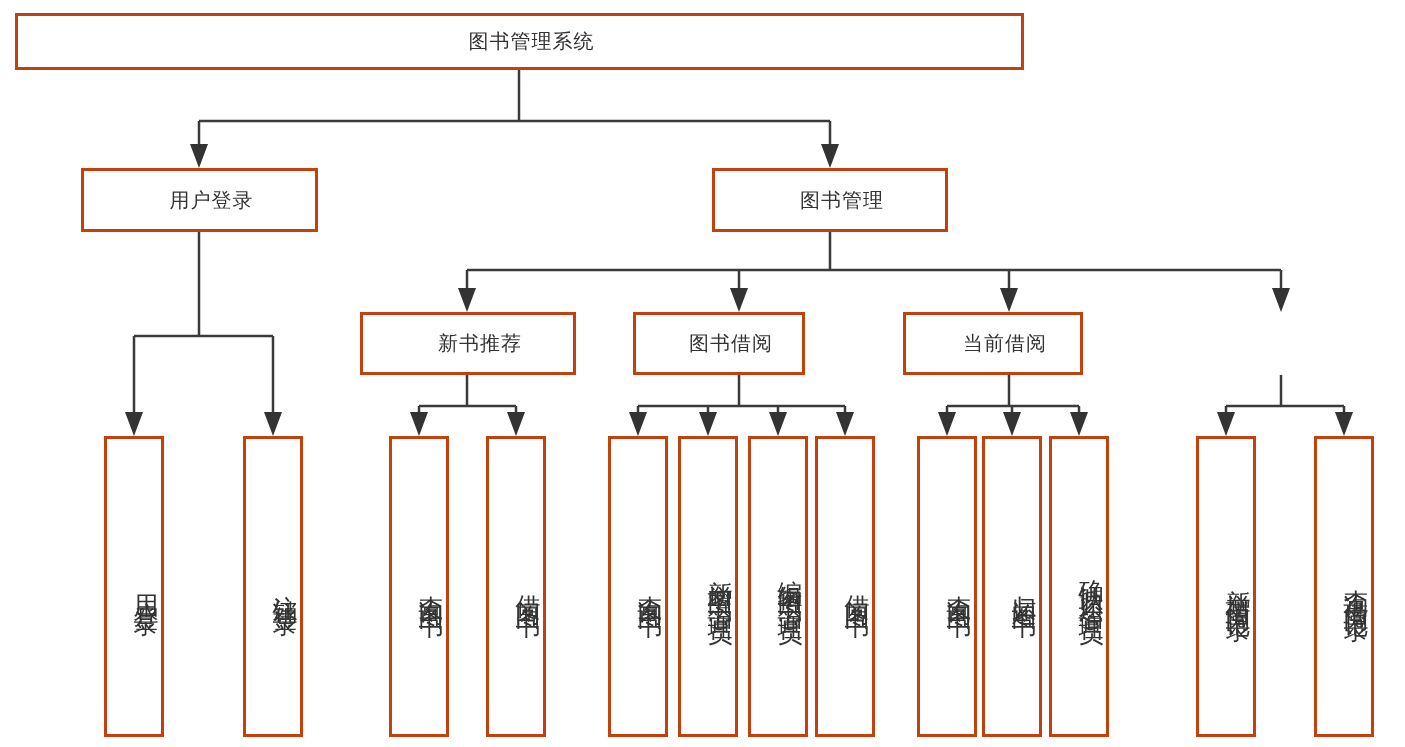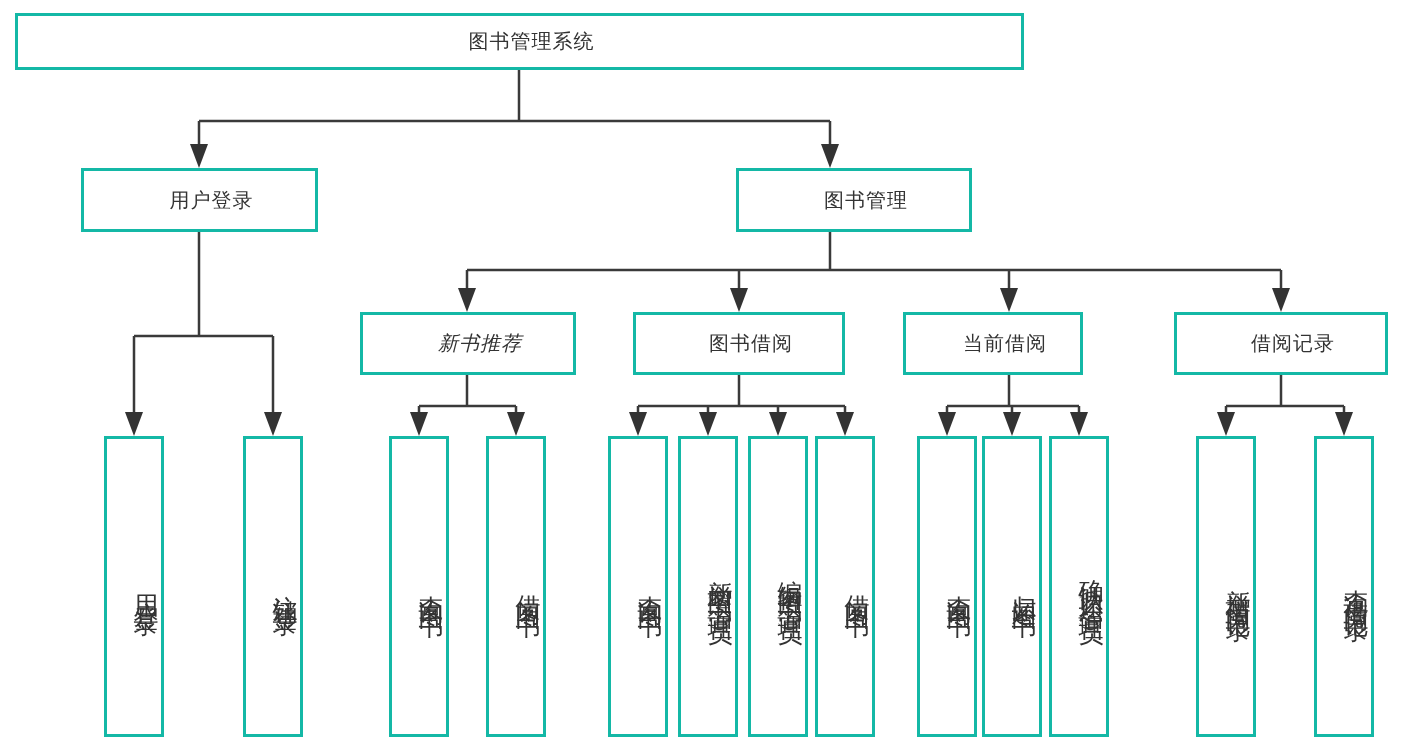--- a/index.html
+++ b/index.html
@@ -8,41 +8,41 @@
     width: 1405px; height: 747px;
     position: relative;
     font-family: "Liberation Sans", sans-serif;
     overflow: hidden;
   }
   .stage { position: absolute; left: 0; top: 0; width: 1405px; height: 747px; }
   svg.connectors { position: absolute; left: 0; top: 0; }
   .node {
     position: absolute;
     background: #ffffff;
-    border: 3px solid #14b8a6;
+    border: 3px solid #c2410c;
     color: #333333;
     display: flex;
     align-items: center;
     justify-content: center;
     text-align: center;
     padding-left: 24px;
   }
   .node.h { font-size: 20px; letter-spacing: 1px; }
   .node.v {
     writing-mode: vertical-rl;
     font-size: 25px;
     letter-spacing: 6px;
     line-height: 1;
   }
   
   .box-root        { left: 15px;   top: 13px;  width: 1009px; height: 57px; }
   .box-user-login  { left: 81px;   top: 168px; width: 237px;  height: 64px; }
-  .box-book-mgmt   { left: 712px;  top: 168px; width: 236px;  height: 64px; margin-left: 24px; }
-  .box-new-books   { left: 360px;  top: 312px; width: 216px;  height: 63px; font-style: italic; }
-  .box-book-borrow { left: 633px;  top: 312px; width: 212px;  height: 63px; }
+  .box-book-mgmt   { left: 712px;  top: 168px; width: 236px;  height: 64px; }
+  .box-new-books   { left: 360px;  top: 312px; width: 216px;  height: 63px; }
+  .box-book-borrow { left: 633px;  top: 312px; width: 172px;  height: 63px; }
   .box-cur-borrow  { left: 903px;  top: 312px; width: 180px;  height: 63px; }
   .box-borrow-rec  { left: 1174px; top: 312px; width: 214px;  height: 63px; }
   
   .leaf { top: 436px; width: 60px; height: 301px; }
   .leaf-1  { left: 104px; }
   .leaf-2  { left: 243px; }
   .leaf-3  { left: 389px; }
   .leaf-4  { left: 486px; }
   .leaf-5  { left: 608px; }
   .leaf-6  { left: 678px; }
@@ -108,21 +108,20 @@
   </svg>
 
   <div class="node h box-root">图书管理系统</div>
 
   <div class="node h box-user-login">用户登录</div>
   <div class="node h box-book-mgmt">图书管理</div>
 
   <div class="node h box-new-books">新书推荐</div>
   <div class="node h box-book-borrow">图书借阅</div>
   <div class="node h box-cur-borrow">当前借阅</div>
-  <div class="node h box-borrow-rec">借阅记录</div>
 
   <div class="node v leaf leaf-1">用户登录</div>
   <div class="node v leaf leaf-2">注销登录</div>
 
   <div class="node v leaf leaf-3">查询图书</div>
   <div class="node v leaf leaf-4">借阅图书</div>
 
   <div class="node v leaf leaf-5">查询图书</div>
   <div class="node v leaf leaf-6">新增图书（管理员）</div>
   <div class="node v leaf leaf-7">编辑图书（管理员）</div>

